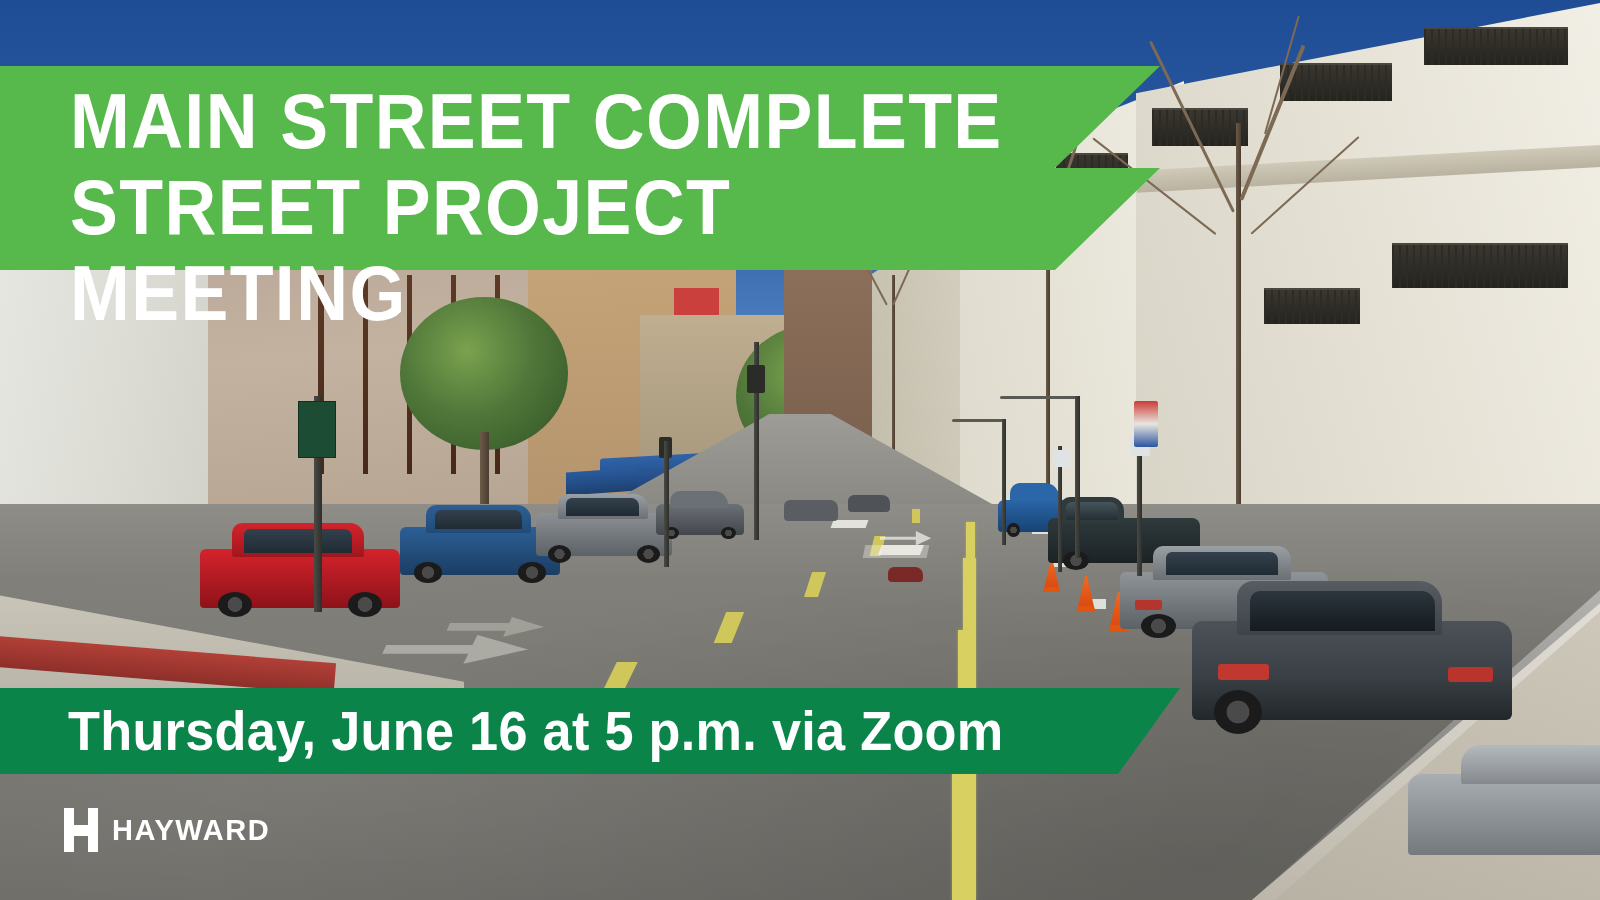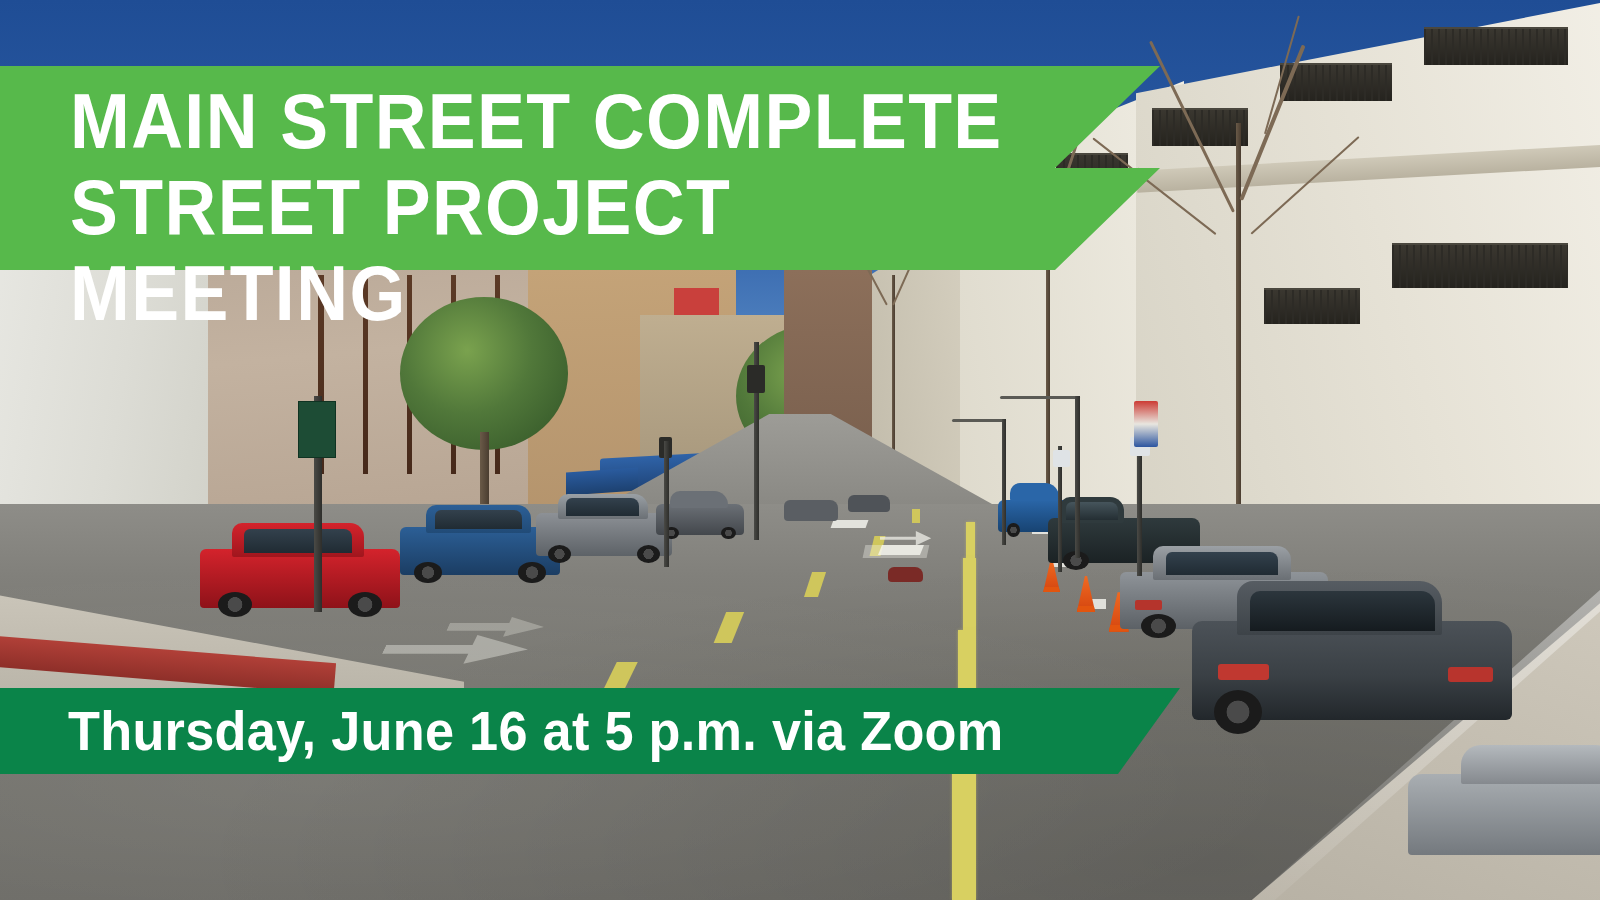--- a/index.html
+++ b/index.html
@@ -452,14 +452,22 @@
     <div class="signal-box" style="right:27.6%; top:44.5%; width:1.5%; height:5.2%; background:linear-gradient(180deg,#cc3b34,#e8e6df 50%,#2c55a0);"></div>
   </div>
 
   <div class="headline-band"></div>
   <div class="headline-text">MAIN STREET COMPLETE
 STREET PROJECT MEETING</div>
 
   <div class="date-band"></div>
   <div class="date-text">Thursday, June 16 at 5 p.m. via Zoom</div>
 
+  <div class="logo">
+    <div class="logo-h">
+      <div class="bar-l"></div>
+      <div class="bar-m"></div>
+      <div class="bar-r"></div>
+    </div>
+    <div class="logo-word">HAYWARD</div>
+  </div>
 
 </div>
 
 </body></html>

